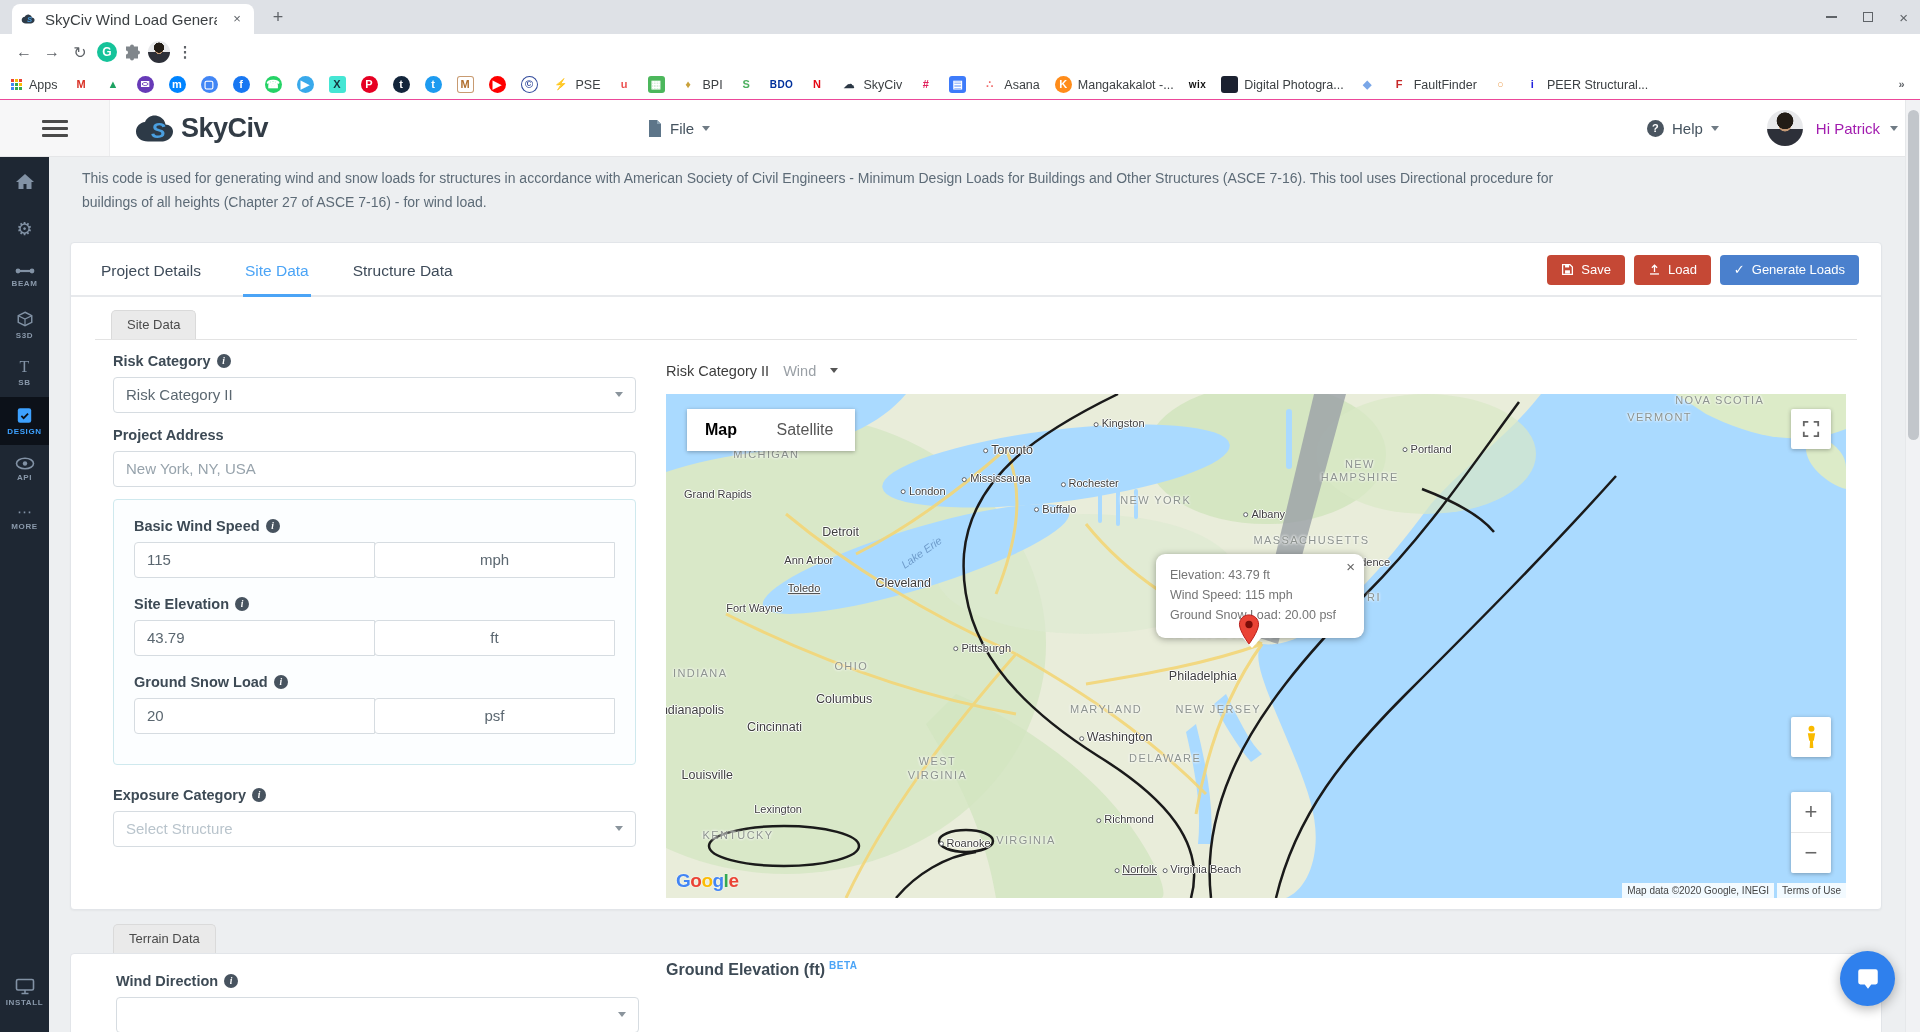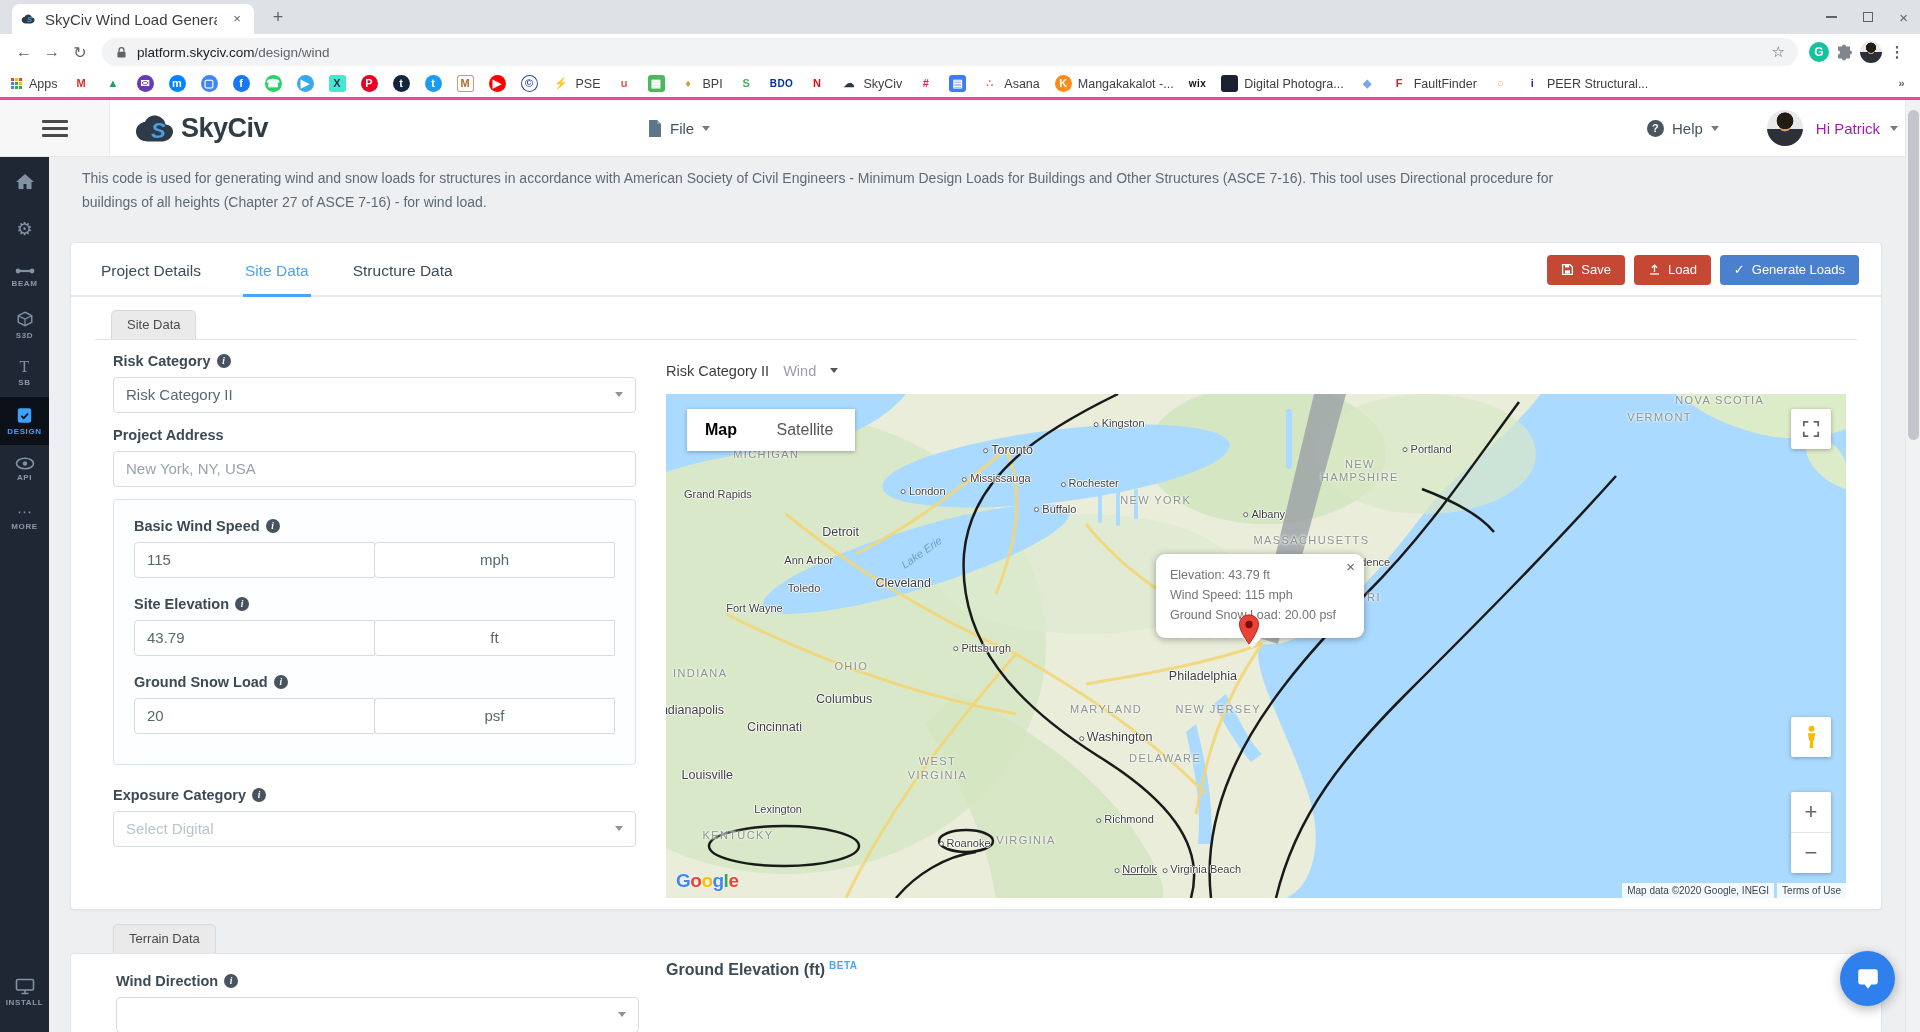--- a/index.html
+++ b/index.html
@@ -26,21 +26,21 @@
   .omni-star{margin-left:auto;color:#5f6368;font-size:15px}
   .ext{width:26px;display:flex;justify-content:center;align-items:center}
   .grammarly{width:20px;height:20px;border-radius:50%;background:#15c39a;color:#fff;font-size:12px;font-weight:bold;display:flex;align-items:center;justify-content:center}
   .avatar{border-radius:50%;background:
     radial-gradient(circle at 50% 30%, #221c15 0 26%, transparent 28%),
     radial-gradient(circle at 50% 42%, #c59a76 0 22%, transparent 24%),
     linear-gradient(#e8e9eb 0 52%, #2d3039 52% 100%)}
   .mini-avatar{width:22px;height:22px}
   .kebab{color:#5f6368;font-size:15px;font-weight:bold}
 
-  .bookmarks-bar{height:30px;background:#fff;border-bottom:3px solid #ec4899}
+  .bookmarks-bar{height:30px;background:#fff;border-bottom:1px solid #ec4899}
   .bm-list{display:flex;align-items:center;height:100%;padding:0 10px;gap:15px;overflow:hidden}
   .bm{display:flex;align-items:center;gap:6px;flex:none}
   .bm-ic{width:17px;height:17px;border-radius:50%;display:flex;align-items:center;justify-content:center;font-size:11px;font-weight:bold;line-height:1;flex:none}
   .bm-ic.sq{border-radius:3px}
   .bm-word{font-size:10px;font-weight:bold;letter-spacing:.5px}
   .bm-label{font-size:12.5px;color:#3c4043;white-space:nowrap}
   .bm-end{margin-left:auto;color:#5f6368;font-size:14px}
   .apps-grid{width:13px;height:13px;background:
     radial-gradient(circle 1.8px at 2.5px 2.5px,#ea4335 95%,transparent),
     radial-gradient(circle 1.8px at 6.5px 2.5px,#fbbc04 95%,transparent),
@@ -173,28 +173,20 @@
       <div class="win-min"></div>
       <div class="win-max"></div>
       <div class="win-close">×</div>
     </div>
   </div>
 
   <div class="urlrow">
     <span class="navbtn">←</span>
     <span class="navbtn">→</span>
     <span class="navbtn">↻</span>
-    <div class="omnibox">
-      <svg width="13" height="15" viewBox="0 0 16 16">
-          <rect x="3" y="7" width="10" height="7" rx="1.5" fill="#5f6368"></rect>
-          <path d="M5 7V5a3 3 0 016 0v2" stroke="#5f6368" stroke-width="1.6" fill="none"></path>
-        </svg>
-      <span class="url"><span>platform.skyciv.com</span><span class="url-path">/design/wind</span></span>
-      <span class="omni-star">☆</span>
-    </div>
     <span class="ext">
         <span class="grammarly">G</span>
       </span>
     <span class="ext">
         <svg width="18" height="18" viewBox="0 0 18 18">
           <path d="M8 1.5a2 2 0 012 2h4v4a2 2 0 110 4v4h-4a2 2 0 11-4 0H2v-4a2 2 0 100-4v-4h4a2 2 0 012-2z" fill="#80868b"></path>
         </svg>
       </span>
     <span class="ext">
         <span class="avatar mini-avatar"></span>
@@ -493,21 +485,21 @@
                 </div>
               <div class="tinput addon">psf</div>
             </div>
           </div>
 
           <div class="flabel mt22">
               <span>Exposure Category</span>
               <span class="info">i</span>
             </div>
           <div class="select">
-            <span class="placeholder">Select Digital</span>
+            <span class="placeholder">Select Structure</span>
               <span class="sel-caret"></span>
           </div>
         </div>
 
         <div class="col-map">
           <div class="map-sel">
             <span>Risk Category II</span>
             <span class="layer">Wind</span>
             <span class="caret" style="border-top-color:#555"></span>
           </div>
@@ -579,21 +571,21 @@
                 <span class="ml city" style="left: 28%; top: 17%; transform: translate(-50%, -50%);"><i class="cdot"></i>Mississauga</span>
                 <span class="ml city" style="left: 38.4%; top: 6.1%; transform: translate(-50%, -50%);"><i class="cdot"></i>Kingston</span>
                 <span class="ml city" style="left: 21.8%; top: 19.5%; transform: translate(-50%, -50%);"><i class="cdot"></i>London</span>
                 <span class="ml city" style="left: 35.9%; top: 18%; transform: translate(-50%, -50%);"><i class="cdot"></i>Rochester</span>
                 <span class="ml city" style="left: 33%; top: 23.1%; transform: translate(-50%, -50%);"><i class="cdot"></i>Buffalo</span>
                 <span class="ml city" style="left: 50.7%; top: 24.1%; transform: translate(-50%, -50%);"><i class="cdot"></i>Albany</span>
                 <span class="ml city" style="left: 64.5%; top: 11.2%; transform: translate(-50%, -50%);"><i class="cdot"></i>Portland</span>
                 <span class="ml city" style="left: 4.4%; top: 20.2%; transform: translate(-50%, -50%);">Grand Rapids</span>
                 <span class="ml city big" style="left: 14.8%; top: 27.7%; transform: translate(-50%, -50%);">Detroit</span>
                 <span class="ml city" style="left: 12.1%; top: 33.3%; transform: translate(-50%, -50%);">Ann Arbor</span>
-                <span class="ml city" style="left: 11.7%; top: 38.7%; transform: translate(-50%, -50%);">Toledo</span>
+                <span class="ml city" style="left: 11.7%; top: 38.7%; transform: translate(-50%, -50%); text-decoration: underline;">Toledo</span>
                 <span class="ml city big" style="left: 20.1%; top: 37.7%; transform: translate(-50%, -50%);">Cleveland</span>
                 <span class="ml city" style="left: 7.5%; top: 42.8%; transform: translate(-50%, -50%);">Fort Wayne</span>
                 <span class="ml city" style="left: 26.8%; top: 50.6%; transform: translate(-50%, -50%);"><i class="cdot"></i>Pittsburgh</span>
                 <span class="ml city big" style="left: 15.1%; top: 60.8%; transform: translate(-50%, -50%);">Columbus</span>
                 <span class="ml city big" style="left: 2.1%; top: 63%; transform: translate(-50%, -50%);">Indianapolis</span>
                 <span class="ml city big" style="left: 9.2%; top: 66.4%; transform: translate(-50%, -50%);">Cincinnati</span>
                 <span class="ml city big" style="left: 3.5%; top: 75.9%; transform: translate(-50%, -50%);">Louisville</span>
                 <span class="ml city" style="left: 9.5%; top: 82.7%; transform: translate(-50%, -50%);">Lexington</span>
                 <span class="ml city big" style="left: 45.5%; top: 56.2%; transform: translate(-50%, -50%);">Philadelphia</span>
                 <span class="ml city big" style="left: 38.1%; top: 68.4%; transform: translate(-50%, -50%);"><i class="cdot"></i>Washington</span>

